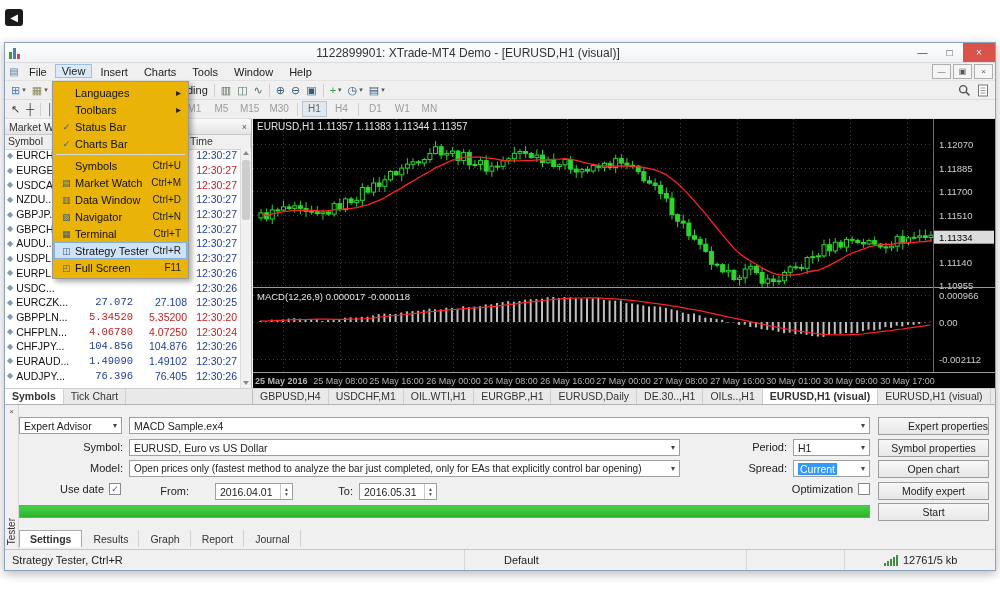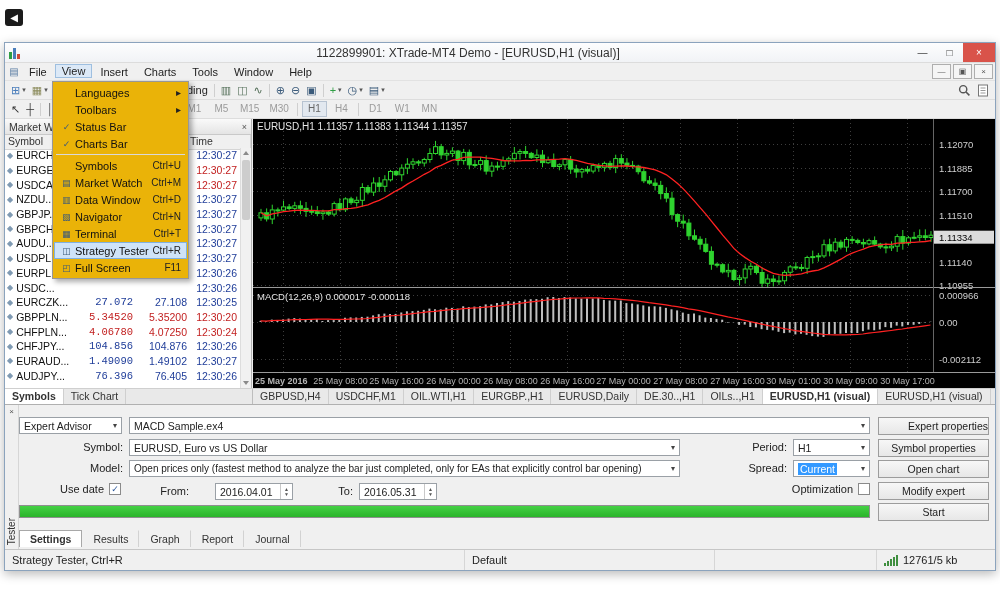--- a/index.html
+++ b/index.html
@@ -93,21 +93,21 @@
   .hflex{position:absolute;display:flex;align-items:center;gap:5px;font-size:11px;color:#222;}
   .btn{position:absolute;height:18px;background:linear-gradient(#f7f7f7,#e7e7e7);border:1px solid #9c9c9c;
     box-sizing:border-box;font-size:10.5px;display:flex;align-items:center;justify-content:center;color:#222;}
   .progress{position:absolute;height:13px;border:1px solid #8f8f8f;background:#e8e8e8;box-sizing:border-box;}
   .progress .fill{height:100%;background:linear-gradient(#45d145,#2bb42b);}
   .tester-tabs{position:absolute;left:14px;top:125px;height:17px;display:flex;font-size:10.5px;}
   .ttab{padding:0 10px;line-height:16px;border:1px solid transparent;border-bottom:none;color:#333;border-right:1px solid #d2d2d2;}
   .ttab.active{background:#fff;border-color:#a8a8a8;font-weight:bold;}
   
   .statusbar{position:absolute;left:0;top:506px;width:990px;height:21px;background:#f0f0f0;border-top:1px solid #c6c6c6;
-    display:flex;align-items:center;font-size:11px;color:#222;box-sizing:border-box;}
+    display:flex;align-items:center;font-size:11px;color:#222;box-sizing:border-box;gap:32px;}
   .scell{height:100%;display:flex;align-items:center;border-right:1px solid #d6d6d6;box-sizing:border-box;padding-left:7px;}
   .scell.l{width:460px;} .scell.m{width:250px;} .scell.sp{flex:1;padding:0;} .scell.r{width:118px;border-right:none;gap:5px;}
   .conn-bars{display:flex;align-items:flex-end;gap:1px;height:12px;}
   .conn-bars i{display:block;width:2px;background:#3f8f3f;}
   
   .viewmenu{position:absolute;left:47px;top:38px;width:133px;background:#eab308;border:1px solid #979797;
     box-shadow:3px 3px 5px rgba(0,0,0,.32);z-index:60;padding:2px 1px;font-size:11px;}
   .menu-item{height:17px;display:flex;align-items:center;padding:0 3px;border:1px solid transparent;box-sizing:border-box;color:#111;}
   .menu-item.hl{background:#cfe3f8;border-color:#7fb0e0;}
   .mi-icon{width:17px;text-align:center;font-size:9px;color:#3c5a7a;}

